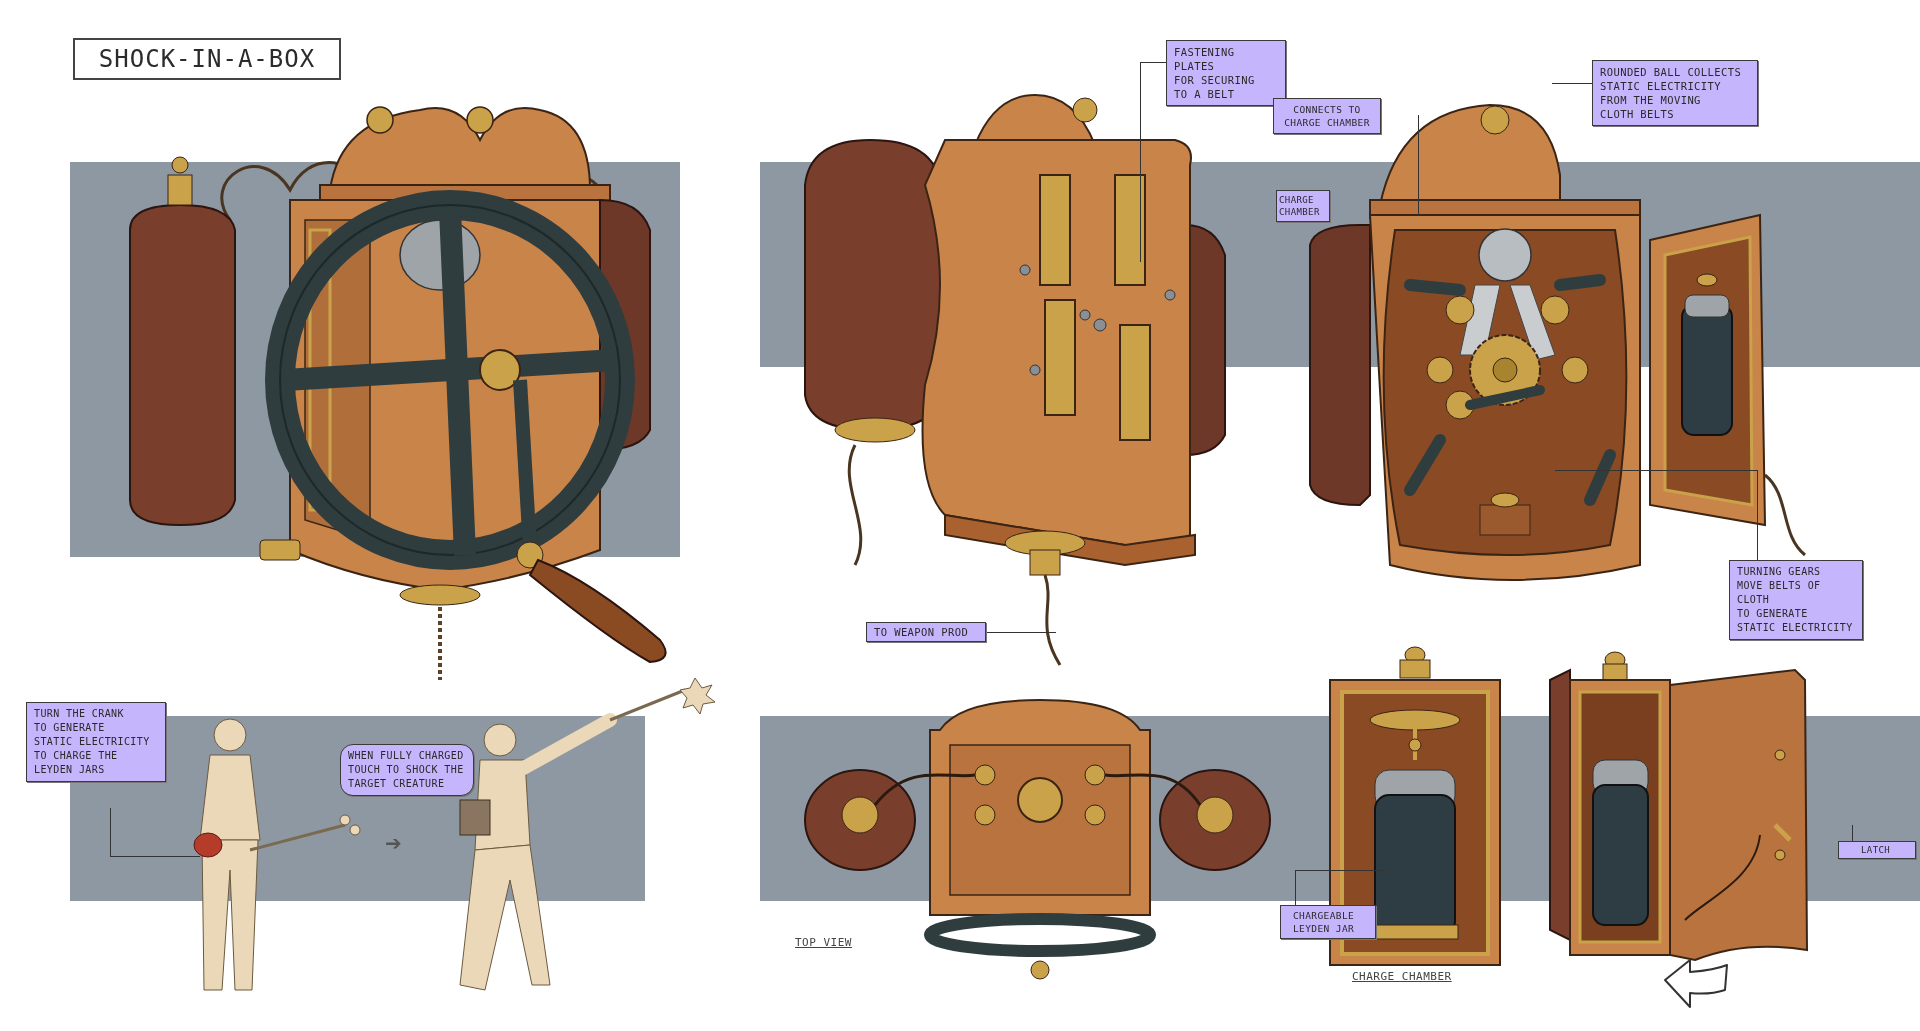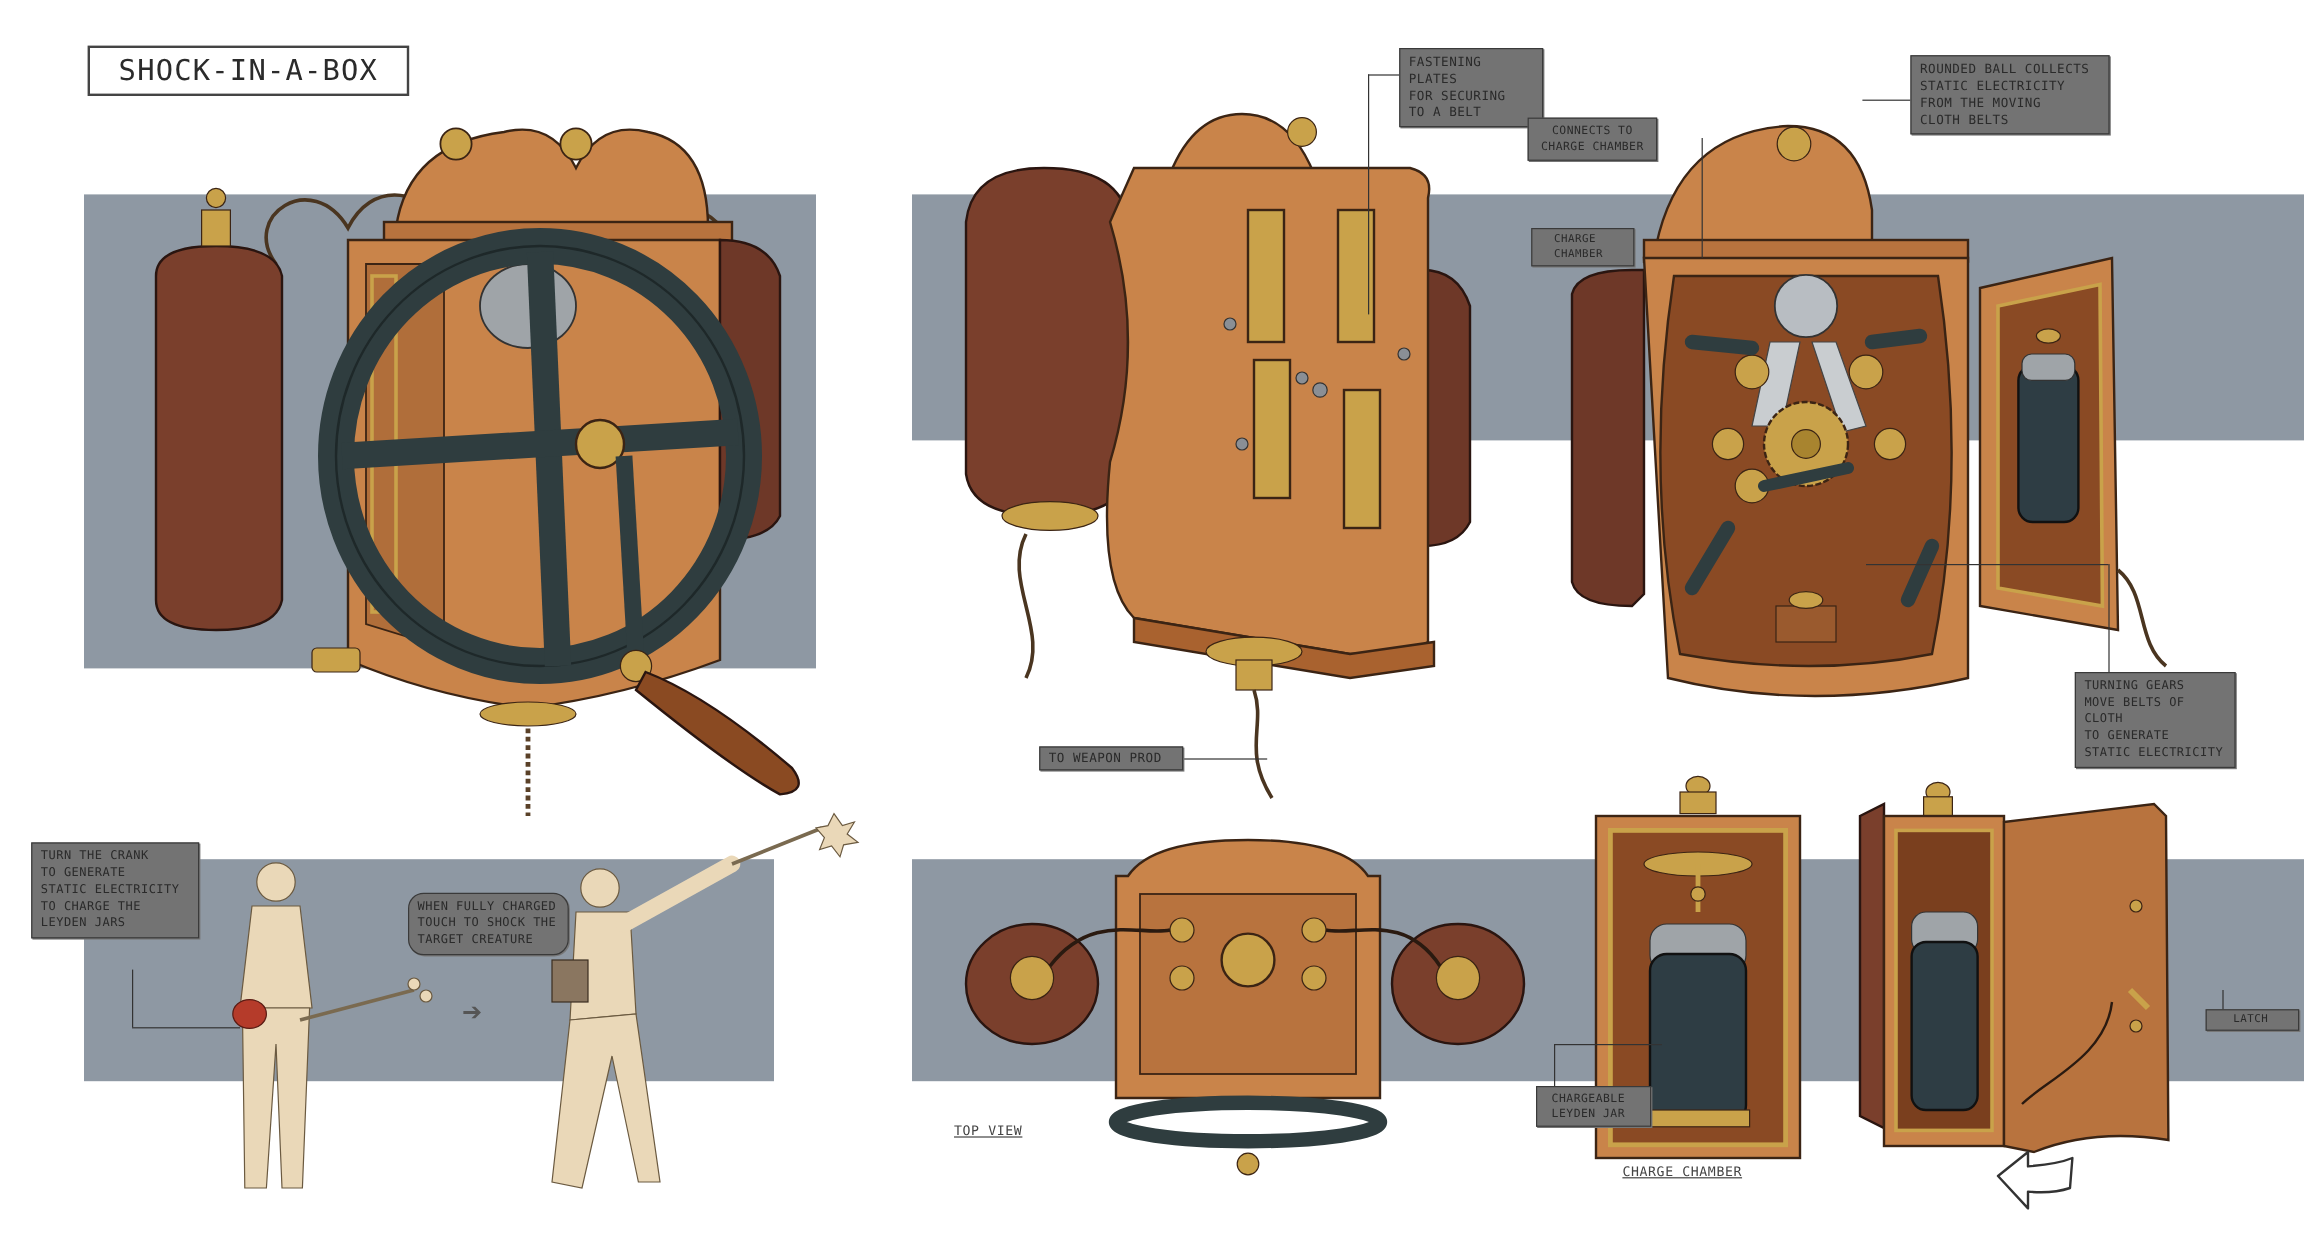--- a/index.html
+++ b/index.html
@@ -2,21 +2,21 @@
 <html><head>
 <meta charset="utf-8">
 <style>
   html, body { margin: 0; padding: 0; }
   body {
     width: 1920px; height: 1031px; background: #ffffff; position: relative; overflow: hidden;
     font-family: "DejaVu Sans", sans-serif;
   }
   .band { position: absolute; background: #8e98a3; }
   .note {
-    position: absolute; background: #737373; border: 1.5px solid #3a3a3a;
+    position: absolute; background: #c4b5fd; border: 1.5px solid #3a3a3a;
     font-family: "DejaVu Sans Mono", monospace; font-size: 10.5px; line-height: 14px;
     color: #2a2a2a; padding: 4px 7px; text-transform: uppercase; letter-spacing: 0.4px;
     white-space: pre-line; box-shadow: 1px 1px 0 #777;
   }
   .title-box {
     position: absolute; left: 73px; top: 38px; width: 264px; height: 38px;
     border: 2px solid #444; display: flex; align-items: center; justify-content: center;
     font-family: "DejaVu Sans Mono", monospace; font-size: 24px; color: #2b2b2b; letter-spacing: 1px; text-align: center;
   }
   .caption {
@@ -145,24 +145,24 @@
   <path d="M340 145 L450 120 L455 430 L340 410 Z" fill="#c9844a" stroke="#3b2414" stroke-width="2"></path>
   <path d="M355 160 L440 142 L442 410 L355 395 Z" fill="#8a4a24" stroke="#c9a24a" stroke-width="3"></path>
   <rect x="372" y="210" width="50" height="130" rx="12" fill="#2e3d44" stroke="#111" stroke-width="2"></rect>
   <rect x="375" y="200" width="44" height="22" rx="8" fill="#9fa4a8" stroke="#333"></rect>
   <ellipse cx="397" cy="185" rx="10" ry="6" fill="#c9a24a" stroke="#3b2414"></ellipse>
   <path d="M455 380 C480 400 470 440 495 460" stroke="#4a3520" stroke-width="3" fill="none"></path>
 </svg>
 <div class="note" style="left:1273px;top:98px;width:92px;font-size:9.5px;line-height:13px;text-align:center;">Connects to
 charge chamber</div>
 <div class="leader" style="left:1418px;top:115px;width:1px;height:100px;"></div>
-<div class="note" style="left:1276px;top:190px;width:48px;font-size:9px;line-height:12px;padding:3px 18px;">Charge
+<div class="note" style="left:1276px;top:190px;width:48px;font-size:9px;line-height:12px;padding:3px 2px;">Charge
 chamber</div>
 <div class="leader" style="left:1552px;top:83px;width:40px;height:1px;"></div>
-<div class="note" style="left:1592px;top:46px;width:150px;">Rounded ball collects
+<div class="note" style="left:1592px;top:60px;width:150px;">Rounded ball collects
 static electricity
 from the moving
 cloth belts</div>
 <div class="leader" style="left:1757px;top:470px;width:1px;height:90px;"></div>
 <div class="leader" style="left:1555px;top:470px;width:202px;height:1px;"></div>
 <div class="note" style="left:1697px;top:560px;width:118px;font-size:10px;margin-left:32px;">Turning gears
 move belts of cloth
 to generate
 static electricity</div>
 

